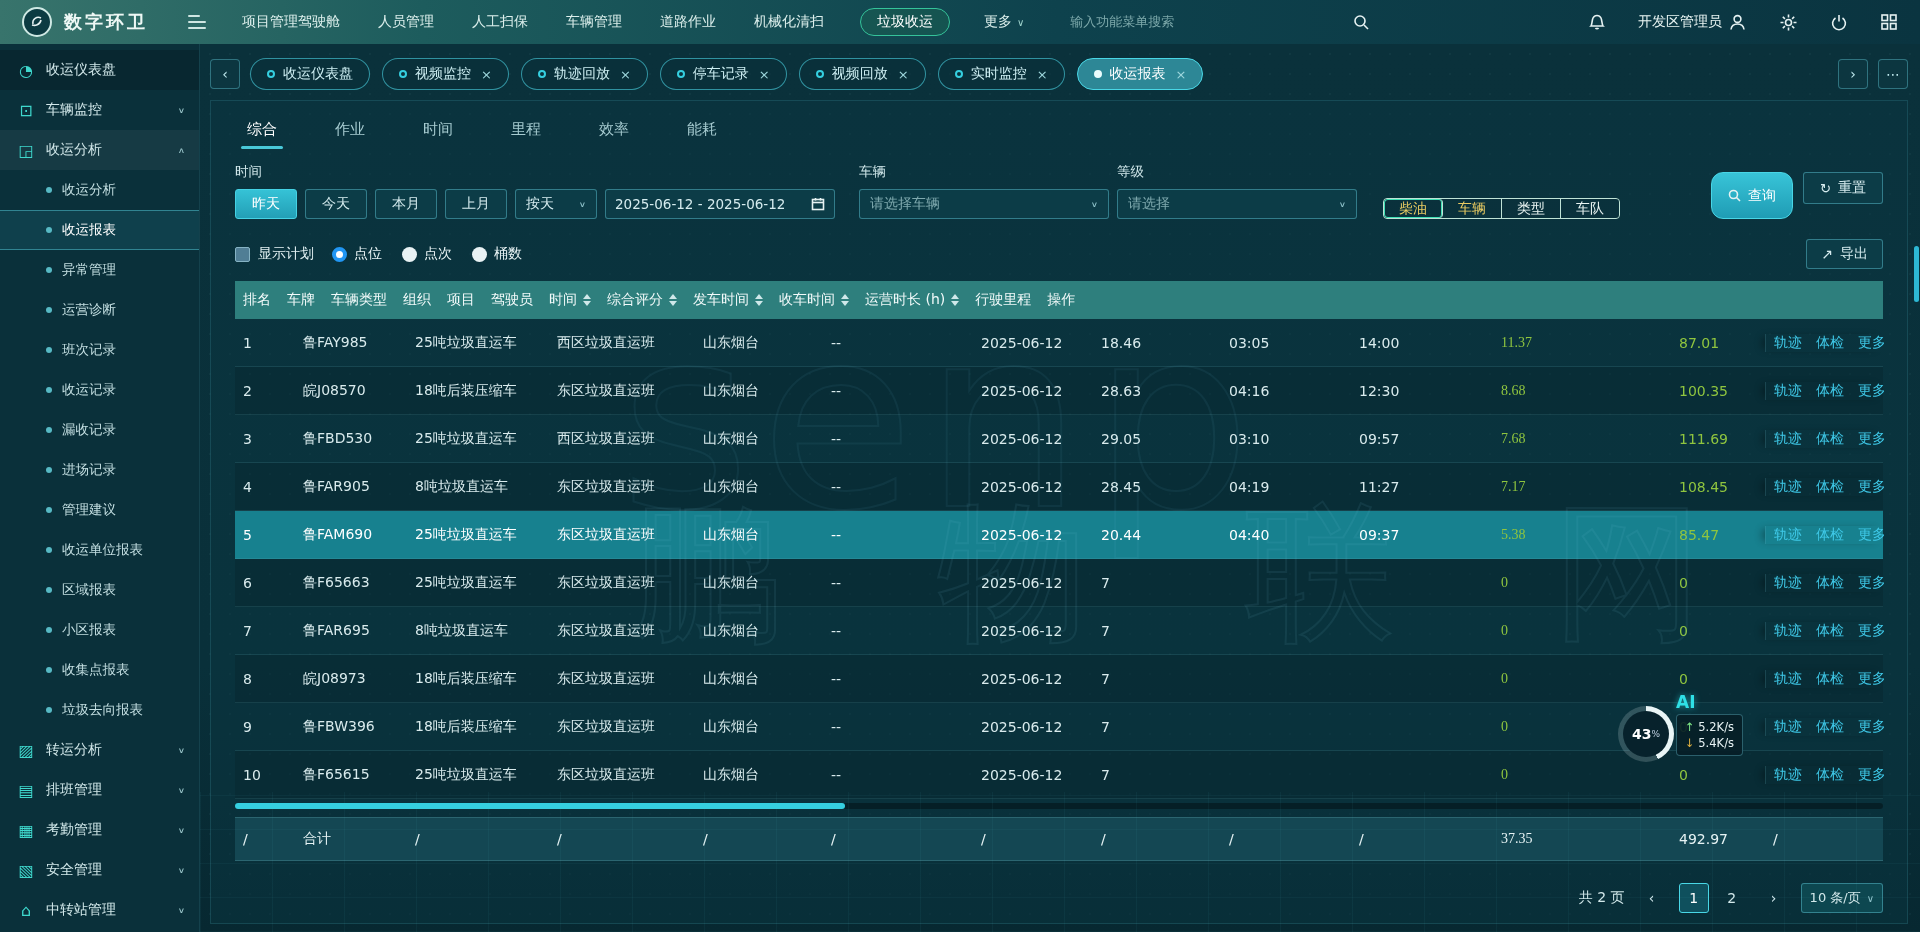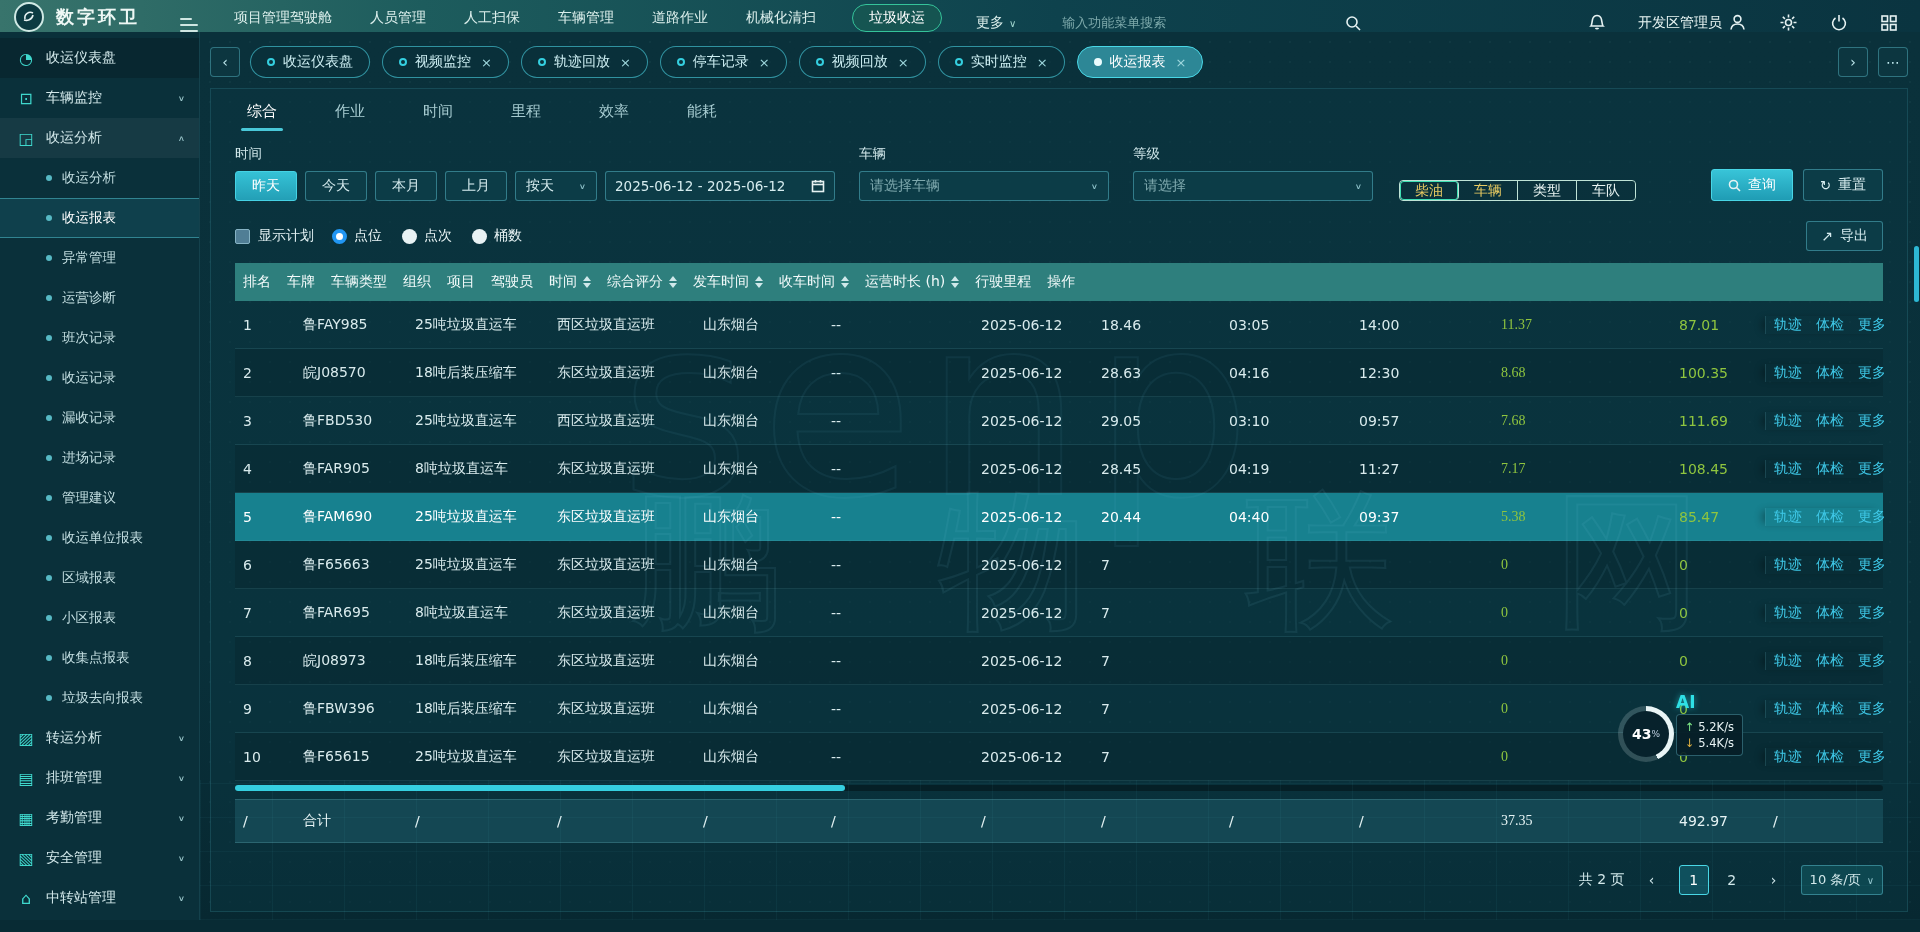--- a/index.html
+++ b/index.html
@@ -3,21 +3,21 @@
 <meta charset="utf-8">
 <style>
   * { margin:0; padding:0; box-sizing:border-box; }
   html,body { width:1920px; height:932px; overflow:hidden; }
   body {
     font-family:"DejaVu Sans","Liberation Sans",sans-serif;
     background:#082b34; color:#d8ecee; font-size:14px; position:relative;
   }
   
   .topbar {
-    height:32px; display:flex; align-items:flex-end; padding:0 22px 0 14px;
+    height:44px; display:flex; align-items:center; padding:0 22px 0 22px;
     background:linear-gradient(90deg,#38746c 0%,#1d5c5d 22%,#0e424d 55%,#0a3440 100%);
     position:relative; z-index:30;
   }
   .logo-wrap { display:flex; align-items:center; gap:10px; }
   .logo-circle { width:30px; height:30px; border-radius:50%; background:#0c3b42;
     border:2px solid #cfe9e4; display:flex; align-items:center; justify-content:center; }
   .brand { font-size:18px; font-weight:bold; letter-spacing:3px; color:#eef8f5; margin-left:2px; }
   .hamburger { margin:0 34px 0 40px; cursor:pointer; display:flex; flex-direction:column; gap:4px; }
   .hamburger i { display:block; height:2px; background:#cfe6e2; border-radius:2px; }
   .hamburger i:nth-child(1){width:12px;} .hamburger i:nth-child(2){width:18px;} .hamburger i:nth-child(3){width:18px;}
@@ -68,21 +68,21 @@
   .tabs { display:flex; gap:12px; flex:1; overflow:hidden; }
   .tab-pill { display:flex; align-items:center; gap:8px; height:32px; padding:0 16px;
     border:1px solid rgba(70,200,215,.65); border-radius:16px; background:rgba(10,48,58,.55);
     color:#cdeef2; cursor:pointer; white-space:nowrap; }
   .tab-pill .dot { width:8px; height:8px; border-radius:50%; border:2px solid #35cfe0; flex:none; }
   .tab-pill .tab-close { font-size:13px; color:#9fd8de; margin-left:2px; }
   .tab-pill.active { background:#2d8796; border-color:#49d7e6; color:#ffffff; }
   .tab-pill.active .dot { border-color:#eafcfd; background:#eafcfd; }
   
   .panel { margin-top:6px; height:824px; border:1px solid rgba(70,160,175,.22);
-    background:rgba(12,56,66,.45); padding:5px 24px 0 24px; position:relative; }
+    background:rgba(12,56,66,.45); padding:11px 24px 0 24px; position:relative; }
   .subtabs { display:flex; gap:58px; padding:8px 0 0 12px; }
   .subtab { color:#a7ccd1; cursor:pointer; padding-bottom:10px; position:relative; font-size:15px; }
   .subtab.active { color:#ffffff; }
   .subtab.active::after { content:""; position:absolute; left:-6px; right:-6px; bottom:0; height:3px;
     background:#49c8d8; border-radius:2px; }
   
   .filter-row { display:flex; align-items:flex-end; margin-top:14px; }
   .fgroup { display:flex; flex-direction:column; gap:8px; }
   .flabel { font-size:13.5px; color:#cfe6e9; }
   .fcontrols { display:flex; align-items:center; gap:8px; }
@@ -98,22 +98,22 @@
   .daterange { height:30px; width:230px; border:1px solid rgba(90,190,205,.5); border-radius:3px;
     background:rgba(13,62,73,.85); color:#d6ecef; display:flex; align-items:center;
     justify-content:space-between; padding:0 9px; cursor:pointer; font-size:13.5px; }
   .toggle-group { display:flex; height:21px; border:1px solid #bfe3d6; border-radius:4px; overflow:hidden; margin-left:26px; }
   .toggle-seg { padding:0 15px; display:flex; align-items:center; color:#e9f4f2; cursor:pointer;
     border-right:1px solid #bfe3d6; background:rgba(10,48,58,.4); }
   .toggle-seg:last-child { border-right:none; }
   .toggle-seg.gold { color:#e9cb62; }
   .toggle-seg.sel { box-shadow:inset 0 0 0 1px #3fe0b4; border-radius:4px; }
   .action-btns { margin-left:auto; display:flex; gap:10px; }
-  .btn-query { height:32px; padding:0 16px; background:linear-gradient(180deg,#38c4d8,#1f9cb4);
-    border:1px solid #48d6e6; border-radius:3px; color:#fff; display:flex; align-items:center; gap:7px; cursor:pointer; }
+  .btn-query { height:47px; padding:0 16px; background:linear-gradient(180deg,#38c4d8,#1f9cb4);
+    border:1px solid #48d6e6; border-radius:12px; color:#fff; display:flex; align-items:center; gap:7px; cursor:pointer; }
   .btn-reset { height:32px; padding:0 16px; background:rgba(13,62,73,.85);
     border:1px solid rgba(90,190,205,.5); border-radius:3px; color:#d6ecef; display:flex; align-items:center; gap:7px; cursor:pointer; }
   
   .options-row { display:flex; align-items:center; margin-top:20px; gap:18px; }
   .chk { width:15px; height:15px; border:1px solid #86b3c4; background:#507e95; border-radius:2px; cursor:pointer; }
   .opt-label { color:#e2f1f3; margin-left:-10px; }
   .radio { display:flex; align-items:center; gap:7px; cursor:pointer; color:#eaf5f6; }
   .radio .r { width:15px; height:15px; border-radius:50%; background:#e8f2f4; }
   .radio.sel .r { background:#fff; border:4px solid #2196f3; }
   .btn-export { margin-left:auto; height:30px; padding:0 14px; background:rgba(13,62,73,.85);
@@ -438,21 +438,21 @@
             </div>
           </div>
         </div>
         <div class="fgroup" style="margin-left:24px;">
           <div class="flabel">车辆</div>
           <div class="fselect placeholder" style="width:250px;">
             <span>请选择车辆</span>
               <span class="chev">∨</span>
           </div>
         </div>
-        <div class="fgroup" style="margin-left:24px;">
+        <div class="fgroup" style="margin-left:8px;">
           <div class="flabel">等级</div>
           <div class="fselect placeholder" style="width:240px;">
             <span>请选择</span>
               <span class="chev">∨</span>
           </div>
         </div>
         <div class="toggle-group">
 
         <div class="toggle-seg gold sel">柴油</div>
             <div class="toggle-seg gold">车辆</div>

